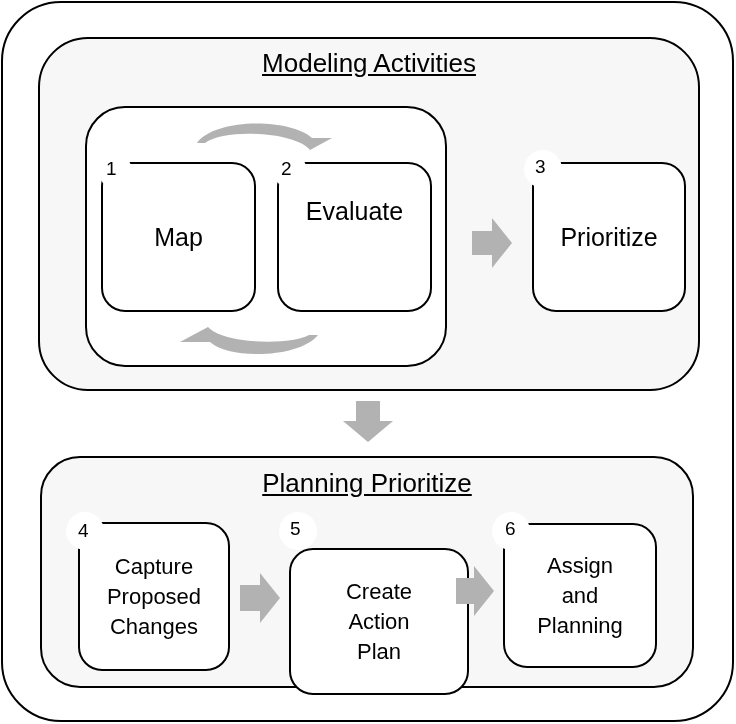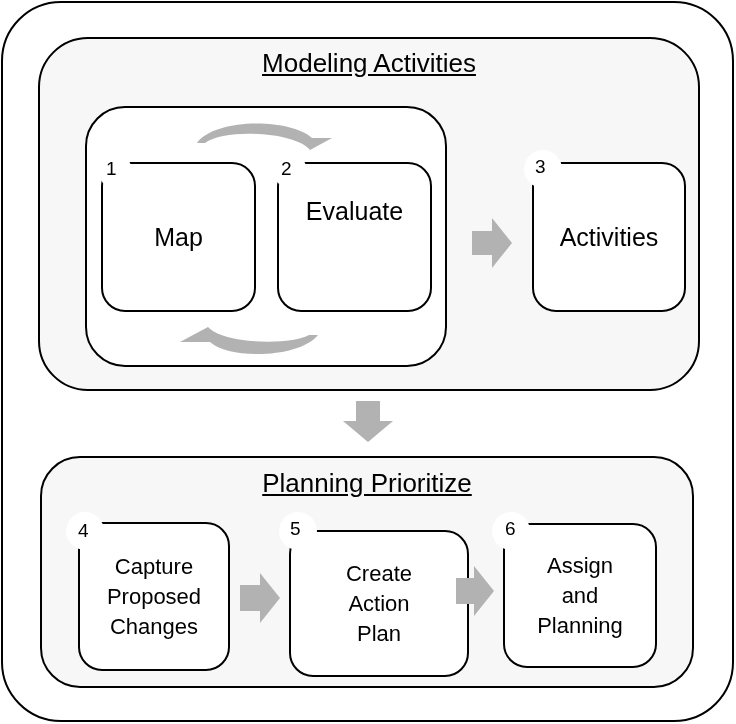--- a/index.html
+++ b/index.html
@@ -43,21 +43,21 @@
 <div class="abs box" style="left:277px;top:162px;width:155px;height:150px;align-items:flex-start;padding-top:32px;">
   <span class="box-label big">Evaluate</span>
 </div>
 <div class="abs num white" style="left:273px;top:154px;">2</div>
 
 <svg style="left:472px;top:218px;width:42px;height:50px;">
   <polygon points="0,13 20,13 20,0 40,25 20,50 20,37 0,37" fill="#b2b2b2"></polygon>
 </svg>
 
 <div class="abs box" style="left:532px;top:162px;width:154px;height:150px;">
-  <span class="box-label big">Activities</span>
+  <span class="box-label big">Prioritize</span>
 </div>
 <div class="abs num white" style="left:524px;top:150px;width:38px;height:38px;border-radius:19px;padding-top:2px;padding-left:11px;">3</div>
 
 <svg style="left:343px;top:401px;width:50px;height:42px;">
   <polygon points="13,0 37,0 37,20 50,20 25,41 0,20 13,20" fill="#b2b2b2"></polygon>
 </svg>
 
 <div class="abs group planning">
   <div class="group-title" style="top:10px;">Planning Prioritize</div>
 </div>
@@ -66,21 +66,21 @@
   <span class="box-label">Capture
 Proposed
 Changes</span>
 </div>
 <div class="abs num white" style="left:66px;top:512px;width:38px;height:38px;border-radius:19px;padding-top:4px;padding-left:12px;">4</div>
 
 <svg style="left:240px;top:573px;width:42px;height:50px;">
   <polygon points="0,12 20,12 20,0 40,25 20,50 20,38 0,38" fill="#b2b2b2"></polygon>
 </svg>
 
-<div class="abs box" style="left:289px;top:530px;width:180px;height:147px;">
+<div class="abs box" style="left:289px;top:548px;width:180px;height:147px;">
   <span class="box-label">Create
 Action
 Plan</span>
 </div>
 <div class="abs num white" style="left:279px;top:512px;width:38px;height:38px;border-radius:19px;padding-top:2px;padding-left:11px;">5</div>
 
 <svg style="left:456px;top:566px;width:40px;height:50px;">
   <polygon points="0,12 18,12 18,0 38,25 18,50 18,38 0,38" fill="#b2b2b2"></polygon>
 </svg>
 

